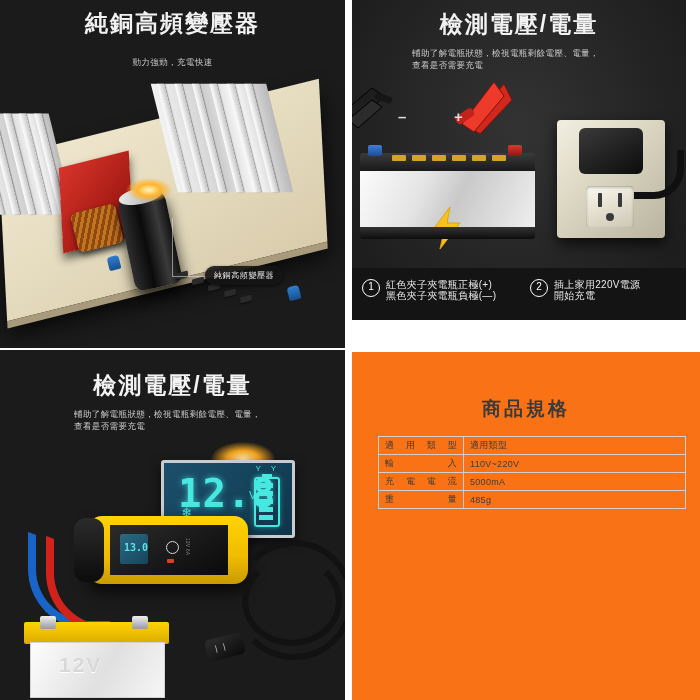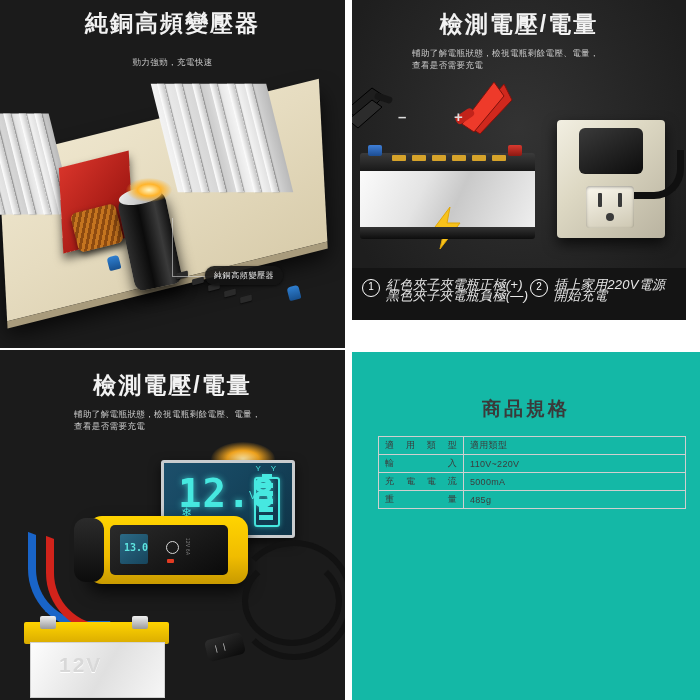--- a/index.html
+++ b/index.html
@@ -87,21 +87,21 @@
   .outlet{position:absolute;left:29px;top:66px;width:48px;height:42px;border-radius:4px;
      background:linear-gradient(160deg,#fbf8ee,#cdc7b2);box-shadow:inset 0 1px 3px rgba(0,0,0,.35);}
   .slot{position:absolute;top:7px;width:4px;height:14px;background:#3a3a3a;border-radius:1px;}
   .cord{position:absolute;left:74px;top:30px;width:46px;height:42px;
      border-right:7px solid #101010;border-bottom:7px solid #101010;border-radius:0 0 30px 0;}
 
   .stepbar{position:absolute;left:0;bottom:0;width:100%;height:52px;background:#141414;}
   .step{position:absolute;top:11px;display:flex;align-items:flex-start;gap:6px;}
   .step-num{width:16px;height:16px;border-radius:50%;border:1.4px solid #fff;color:#fff;
      font-size:10px;line-height:14px;text-align:center;flex:0 0 auto;}
-  .step-txt{color:#e8e8e8;font-size:13px;line-height:11px;letter-spacing:.3px;font-style:italic;}
+  .step-txt{color:#e8e8e8;font-size:10px;line-height:11px;letter-spacing:.3px;}
 
   
   .charger-scene{position:absolute;left:0;top:86px;width:345px;height:264px;margin-left:6px;}
   .lcd{position:absolute;left:155px;top:24px;width:128px;height:72px;border-radius:3px;
      background:linear-gradient(130deg,#1c4f6b 0%,#16465f 45%,#0f3448 100%);
      border:3px solid #c9ccce;box-shadow:0 5px 12px rgba(0,0,0,.65);}
   .lcd-glow{position:absolute;left:205px;top:6px;width:64px;height:34px;border-radius:50%;
      background:radial-gradient(ellipse at center,#ffe9a8 0%,#f0a31e 35%,rgba(240,160,30,0) 72%);}
   .lcd-num{position:absolute;left:14px;top:8px;color:#46e8e0;font-size:39px;font-weight:bold;
      letter-spacing:1px;font-family:"DejaVu Sans Mono",monospace;text-shadow:0 0 6px rgba(70,232,224,.7);}
@@ -110,21 +110,21 @@
   .lcd-wintr{position:absolute;left:12px;top:57px;color:#46e8e0;font-size:9px;letter-spacing:.5px;}
   .lcd-batt{position:absolute;right:12px;top:14px;width:22px;height:46px;border:2px solid #46e8e0;
      border-radius:3px;box-shadow:0 0 5px rgba(70,232,224,.5);}
   .lcd-batt:before{content:"";position:absolute;left:6px;top:-5px;width:10px;height:3px;background:#46e8e0;}
   .lcd-bar{position:absolute;left:3px;width:14px;height:5px;background:#46e8e0;}
   .lcd-yy{position:absolute;right:12px;top:1px;color:#46e8e0;font-size:8px;letter-spacing:4px;}
 
   .charger{position:absolute;left:82px;top:80px;width:160px;height:68px;border-radius:14px;
      background:linear-gradient(180deg,#ffd400 0%,#f0bc00 60%,#c89a00 100%);
      box-shadow:0 8px 16px rgba(0,0,0,.7);}
-  .charger-face{position:absolute;left:22px;top:9px;width:118px;height:50px;border-radius:5px;
+  .charger-face{position:absolute;left:22px;top:9px;width:118px;height:50px;border-radius:0;
      background:linear-gradient(150deg,#2b2b2b,#0a0a0a);}
   .mini-lcd{position:absolute;left:10px;top:9px;width:28px;height:30px;border-radius:2px;
      background:linear-gradient(140deg,#2b6a86,#17455c);}
   .mini-num{position:absolute;left:4px;top:8px;color:#5de3df;font-size:10px;font-weight:bold;
      font-family:"DejaVu Sans Mono",monospace;}
   .knob{position:absolute;left:56px;top:16px;width:11px;height:11px;border-radius:50%;
      border:1.5px solid #d8d8d8;}
   .led{position:absolute;left:57px;top:34px;width:7px;height:4px;background:#e23b22;border-radius:1px;}
   .grip{position:absolute;left:-14px;top:2px;width:30px;height:64px;border-radius:12px;
      background:linear-gradient(180deg,#2b2b2b,#0c0c0c);}
@@ -146,21 +146,21 @@
 
   .cable{position:absolute;left:228px;top:104px;width:108px;height:108px;
      border:6px solid #121212;border-radius:50%;border-left-color:transparent;}
   .cable2{position:absolute;left:236px;top:120px;width:88px;height:78px;
      border:6px solid #121212;border-radius:50%;border-top-color:transparent;}
   .acplug{position:absolute;left:200px;top:200px;width:38px;height:22px;border-radius:5px;
      background:linear-gradient(160deg,#2e2e2e,#0a0a0a);transform:rotate(-14deg);}
   .acplug span{position:absolute;left:9px;top:6px;color:#c5c5c5;font-size:8px;letter-spacing:2px;}
 
   
-  #panel-spec{left:352px;top:352px;width:348px;height:348px;background:#14b8a6;}
+  #panel-spec{left:352px;top:352px;width:348px;height:348px;background:#f97316;}
   .spec-title{text-align:center;color:#3a3a3a;font-size:19px;font-weight:bold;letter-spacing:3px;
      margin-top:44px;}
   table.spec{border-collapse:collapse;width:308px;margin:14px auto 0 26px;
      border:1px solid #b9b9b9;}
   table.spec td{border:1px solid #cfcfcf;font-size:9px;color:#3c3c3c;height:17px;
      padding:0 6px;letter-spacing:.3px;}
   td.k{width:72px;text-align:justify;text-align-last:justify;color:#333;}
   td.v{color:#2e2e2e;}
 </style>
 </head>

